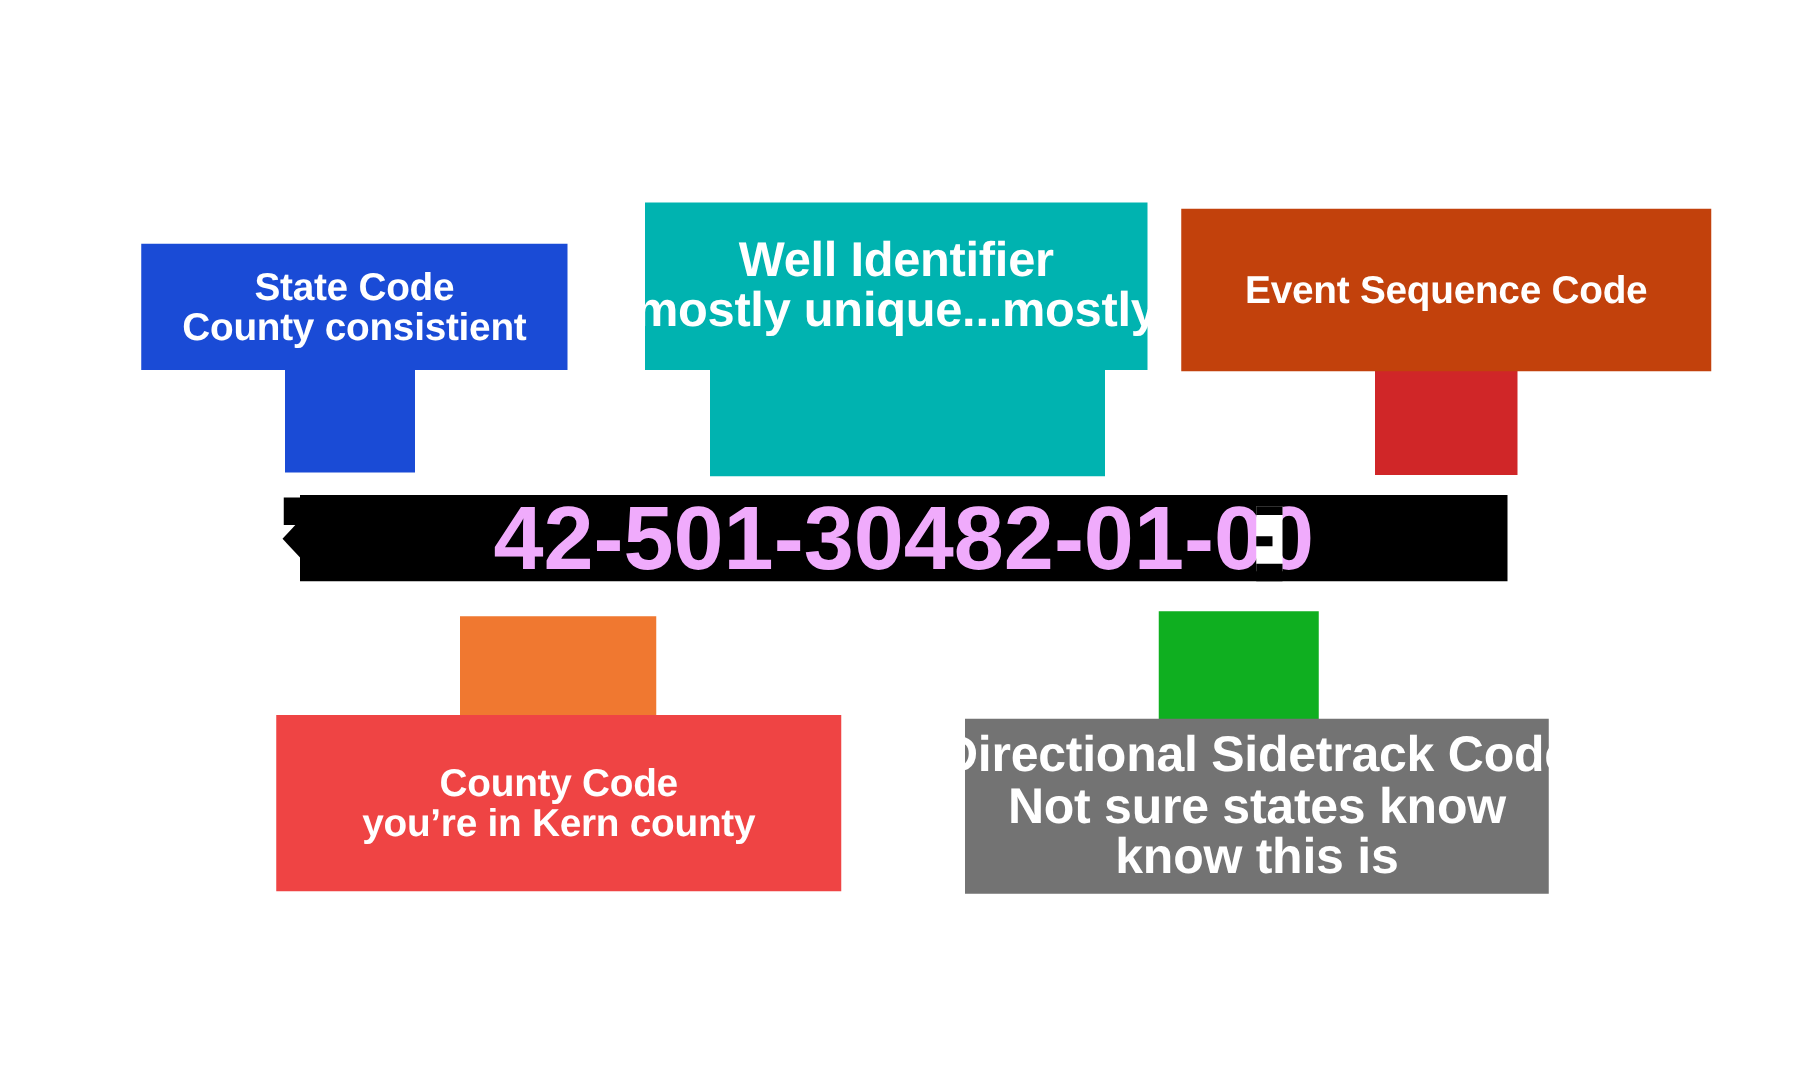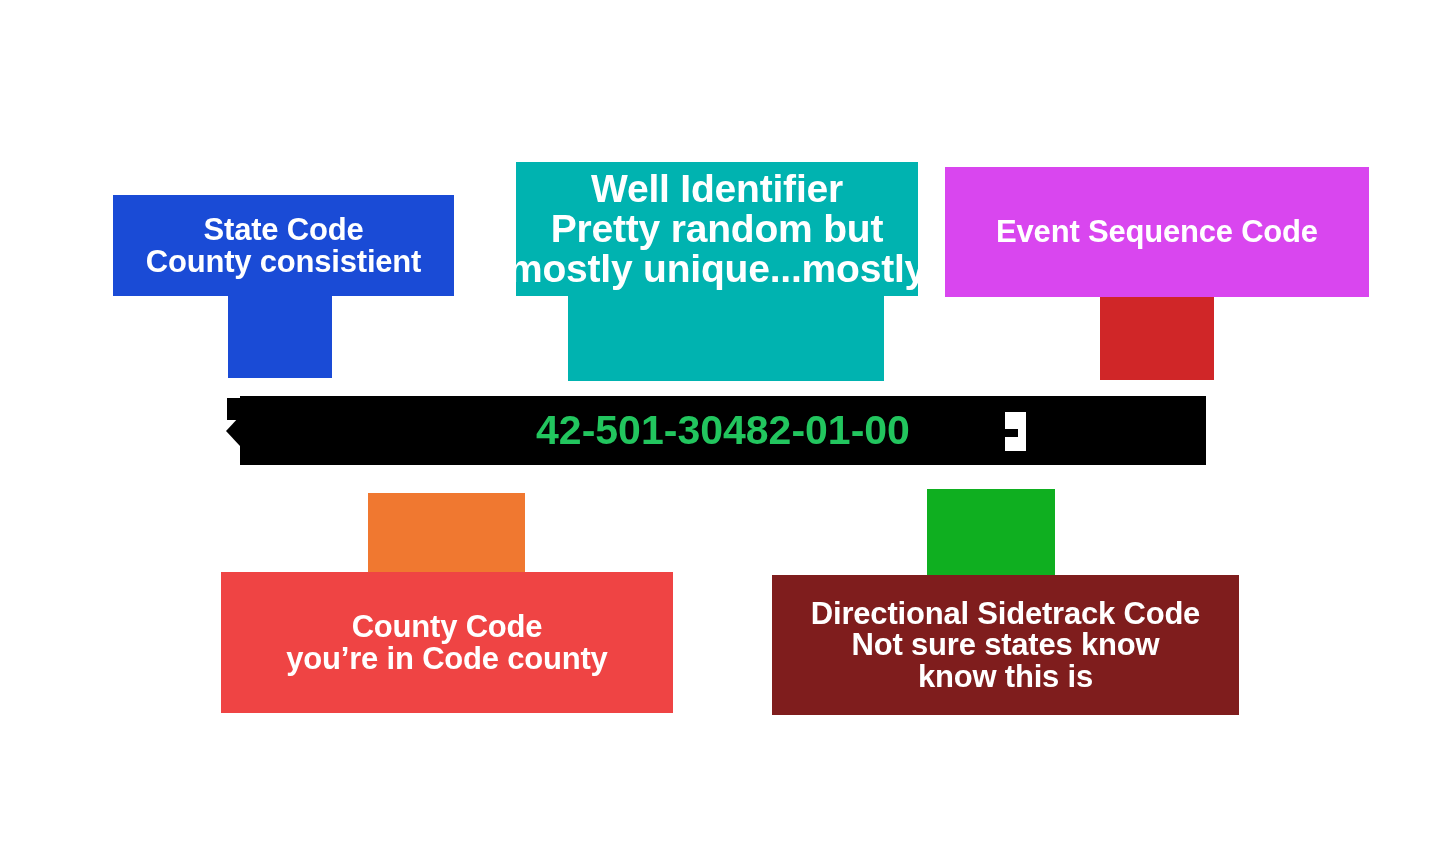--- a/index.html
+++ b/index.html
@@ -41,23 +41,23 @@
   
   .center-bar {
     position: absolute;
     background: #000000;
     display: flex;
     align-items: center;
     justify-content: center;
     overflow: visible;
   }
   .center-bar .redacted-text {
-    color: #22c55e;
+    color: #f0abfc;
     font-weight: bold;
-    font-size: 41px;
+    font-size: 72px;
     line-height: 1;
     letter-spacing: 0px;
     white-space: nowrap;
     user-select: none;
   }
   .bar-notch-left {
     position: absolute;
     left: -14px;
     top: 50%;
     width: 0; height: 0;
@@ -90,46 +90,45 @@
 
   <div class="stem" style="left:228px; top:290px; width:104px; height:88px; background:#1a4bd6;"></div>
   <div class="callout" style="left:113px; top:195px; width:341px; height:101px; background:#1a4bd6; font-size:31px;">
     <span class="line">State Code</span>
     <span class="line">County consistient</span>
   </div>
 
   <div class="stem" style="left:568px; top:290px; width:316px; height:91px; background:#00b3b0;"></div>
   <div class="callout" style="left:516px; top:162px; width:402px; height:134px; background:#00b3b0; font-size:39px;">
     <span class="line">Well Identifier</span>
-    <span class="line">Pretty random but</span>
     <span class="line">mostly unique...mostly</span>
   </div>
 
   <div class="stem" style="left:1100px; top:290px; width:114px; height:90px; background:#d02628;"></div>
-  <div class="callout" style="left:945px; top:167px; width:424px; height:130px; background:#d946ef; font-size:31px;">
+  <div class="callout" style="left:945px; top:167px; width:424px; height:130px; background:#c2410c; font-size:31px;">
     <span class="line">Event Sequence Code</span>
   </div>
 
   <div class="center-bar" style="left:240px; top:396px; width:966px; height:69px;">
     <div class="bar-tab-left"></div>
     <div class="bar-notch-left"></div>
     <span class="redacted-text">42-501-30482-01-00</span>
 
     <div class="bar-gap" style="left:765px; top:9px; width:21px; height:52px;"></div>
     <div class="bar-gap-blade" style="left:765px; top:9px; width:21px; height:7px;"></div>
     <div class="bar-gap-blade" style="left:765px; top:33px; width:13px; height:8px;"></div>
     <div class="bar-gap-blade" style="left:765px; top:55px; width:21px; height:14px;"></div>
   </div>
 
   <div class="stem" style="left:368px; top:493px; width:157px; height:86px; background:#f07830;"></div>
   <div class="callout" style="left:221px; top:572px; width:452px; height:141px; background:#ef4444; font-size:31px;">
     <span class="line">County Code</span>
-    <span class="line">you’re in Code county</span>
+    <span class="line">you’re in Kern county</span>
   </div>
 
   <div class="stem" style="left:927px; top:489px; width:128px; height:92px; background:#0faf20;"></div>
-  <div class="callout" style="left:772px; top:575px; width:467px; height:140px; background:#7f1d1d; font-size:31px;">
+  <div class="callout" style="left:772px; top:575px; width:467px; height:140px; background:#737373; font-size:40px;">
     <span class="line">Directional Sidetrack Code</span>
     <span class="line">Not sure states know</span>
     <span class="line">know this is</span>
   </div>
 
 </div>
 
 </body></html>

